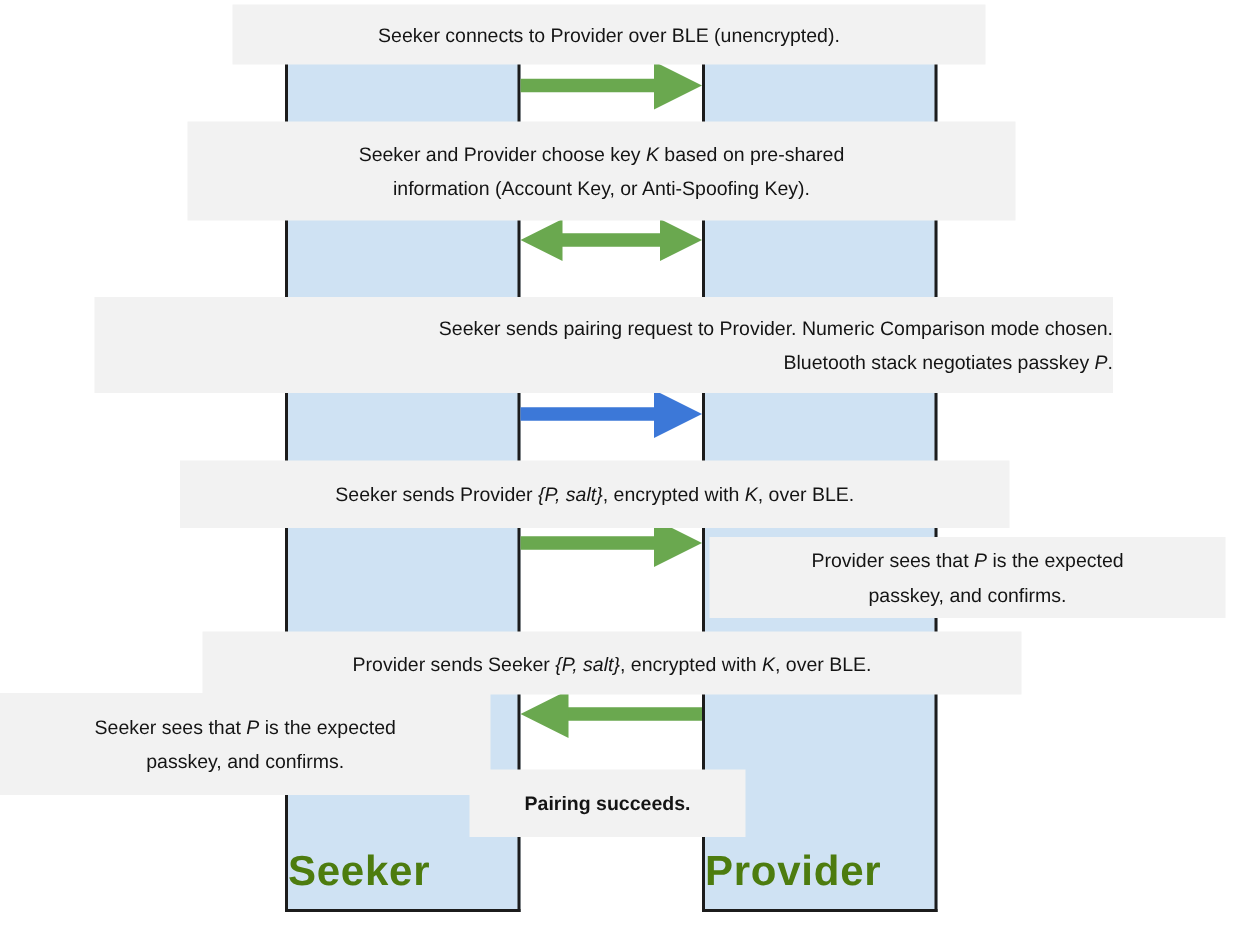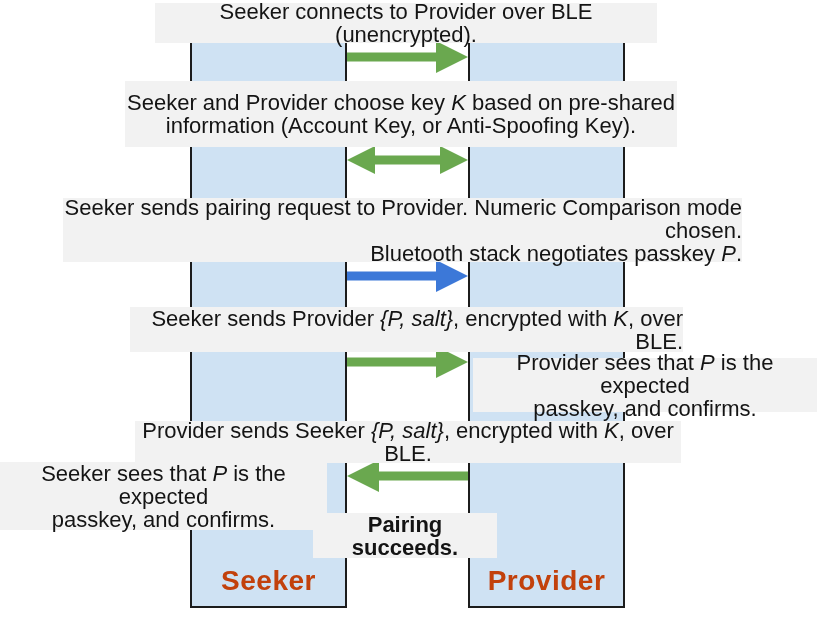--- a/index.html
+++ b/index.html
@@ -8,33 +8,33 @@
     font-family:"Liberation Sans", sans-serif;color:#0d0d0d;
   }
   
   .lane{
     position:absolute;top:41px;height:565px;width:153px;
     background:var(--lane-fill);border:2px solid #1c1c1c;border-top:none;z-index:1;
   }
   .lane-seeker{left:190px;}
   .lane-provider{left:468px;}
   .lane-label{
-    position:absolute;bottom:9px;left:0;right:0;text-align:center;
-    font-size:28px;font-weight:bold;color:#c2410c;letter-spacing:0.5px;
+    position:absolute;bottom:9px;left:0;right:0;
+    font-size:28px;font-weight:bold;color:#4d7c0f;letter-spacing:0.5px;
   }
   
   .msg{
     position:absolute;background:var(--box-bg);z-index:3;
     display:flex;flex-direction:column;justify-content:center;
-    text-align:center;font-size:22px;line-height:23px;color:#141414;
+    text-align:center;font-size:13px;line-height:23px;color:#141414;
   }
   .b1{left:155px;top:3px;width:502px;height:40px;}
   .b2{left:125px;top:81px;width:552px;height:66px;}
   .b3{left:63px;top:198px;width:679px;height:64px;text-align:right;}
-  .b4{left:130px;top:307px;width:553px;height:45px;text-align:right;}
+  .b4{left:120px;top:307px;width:553px;height:45px;}
   .b5{left:473px;top:358px;width:344px;height:54px;}
   .b6{left:135px;top:421px;width:546px;height:42px;}
   .b7{left:0px;top:462px;width:327px;height:68px;}
   .b8{left:313px;top:513px;width:184px;height:45px;font-weight:bold;}
   
   .arrow{position:absolute;left:347px;width:121px;height:34px;z-index:2;}
   .a1{top:40px;}
   .a2{top:143px;}
   .a3{top:259px;}
   .a4{top:345px;}

